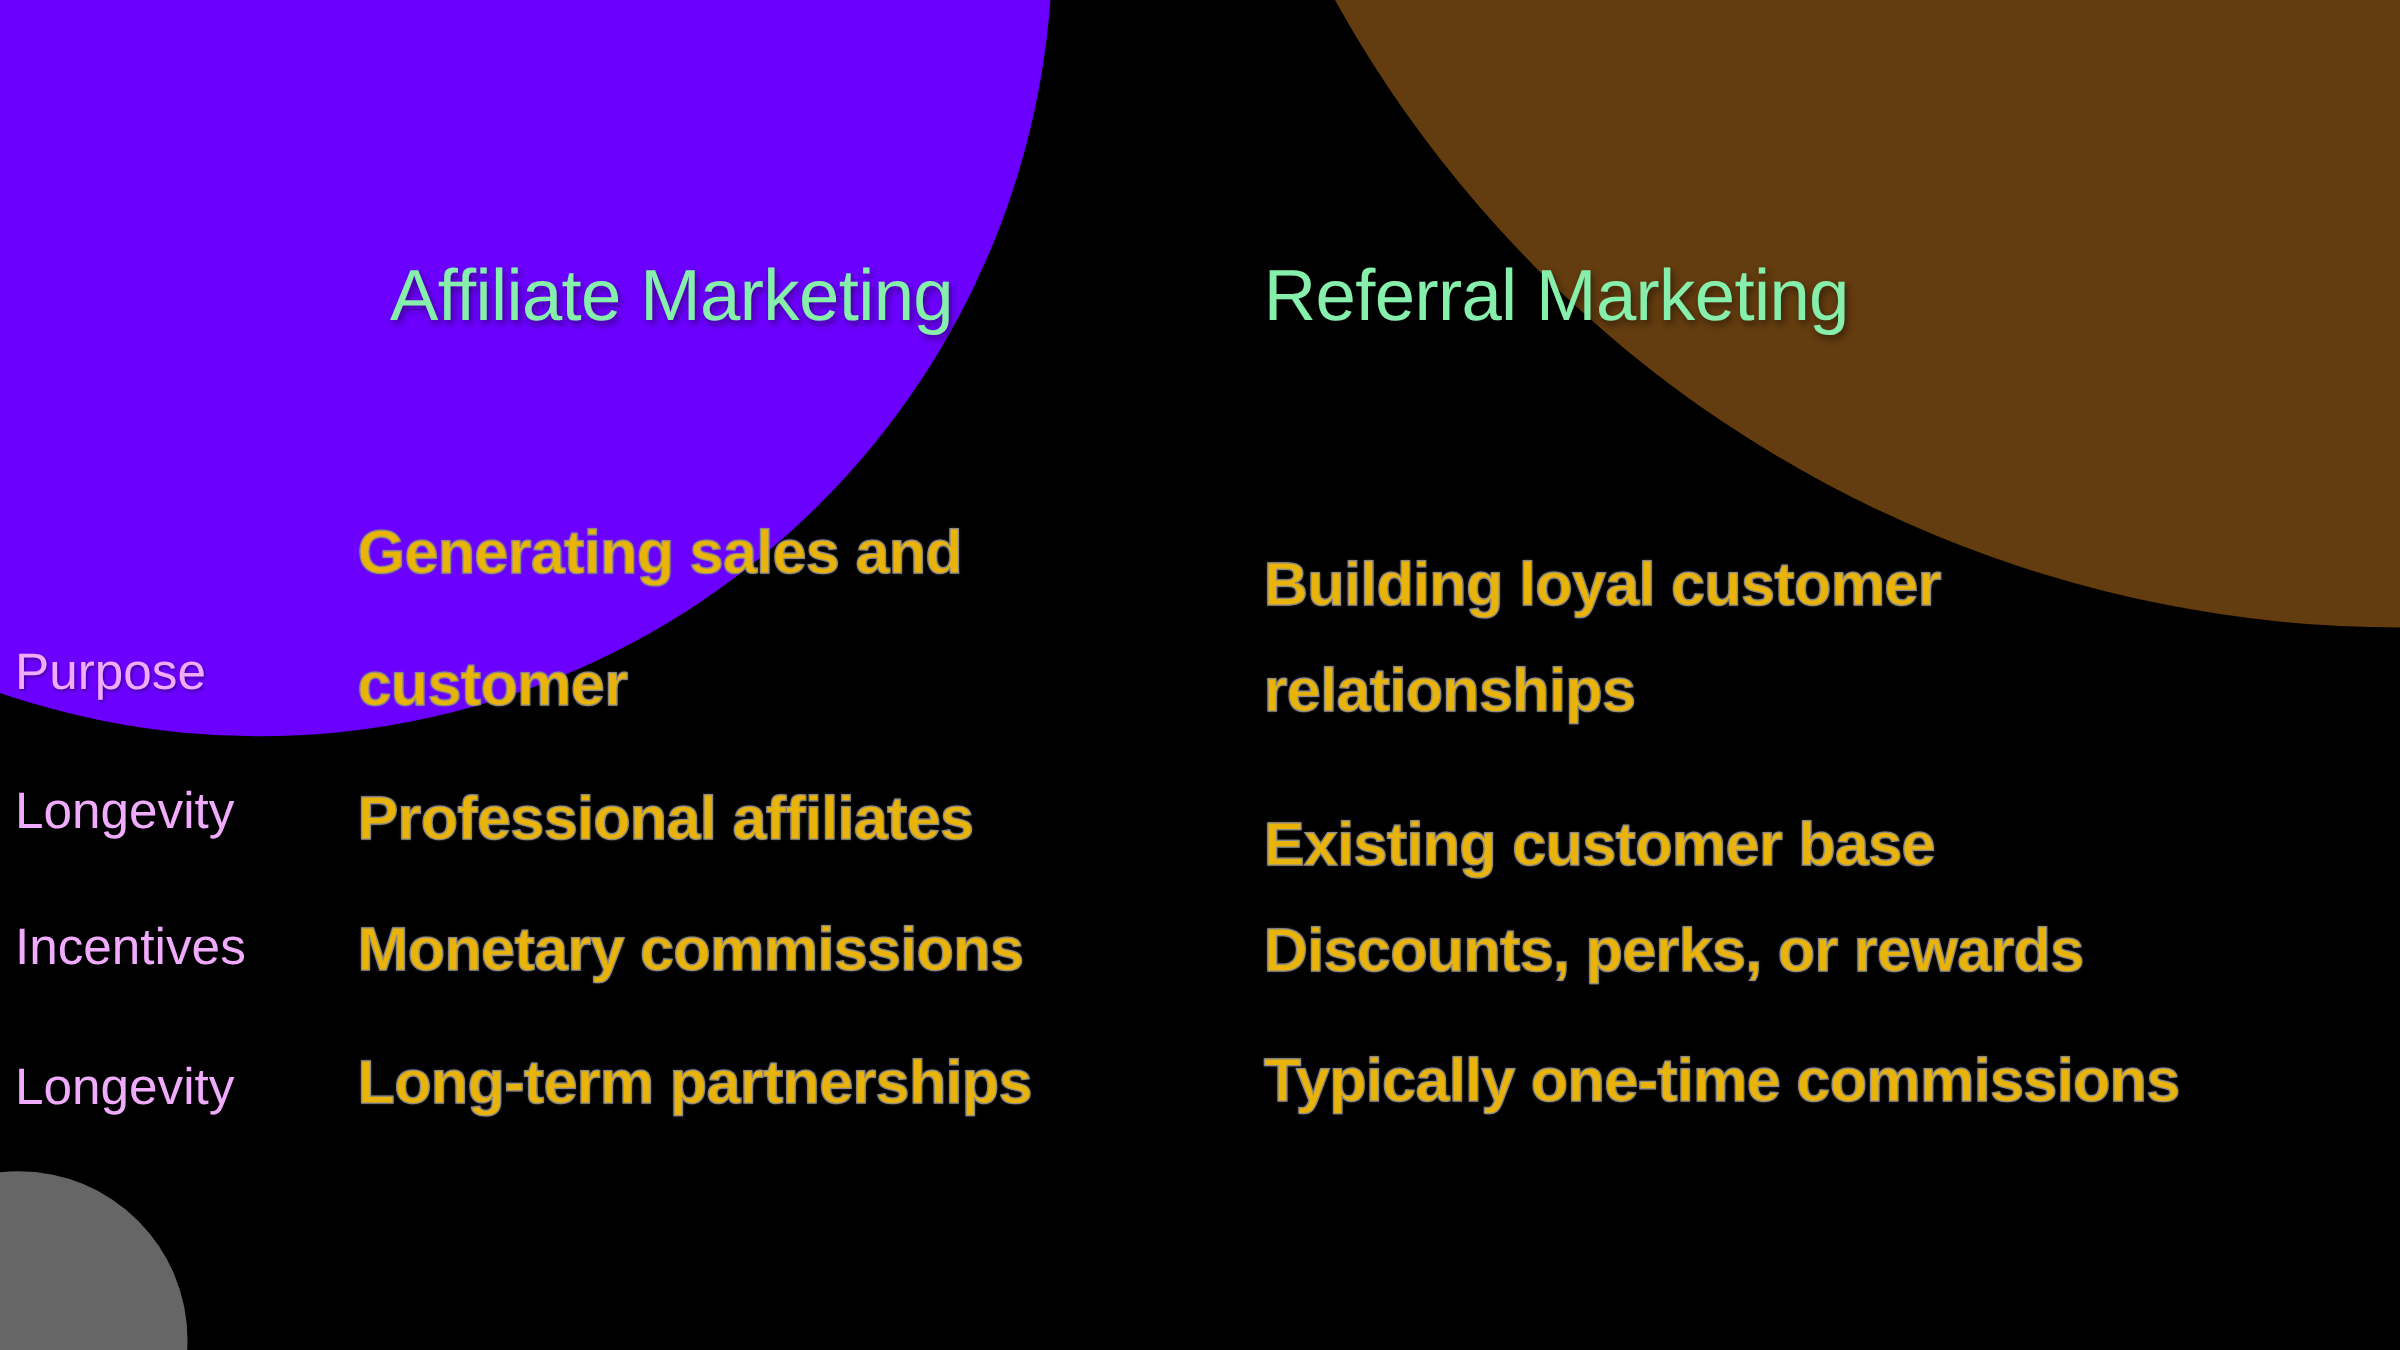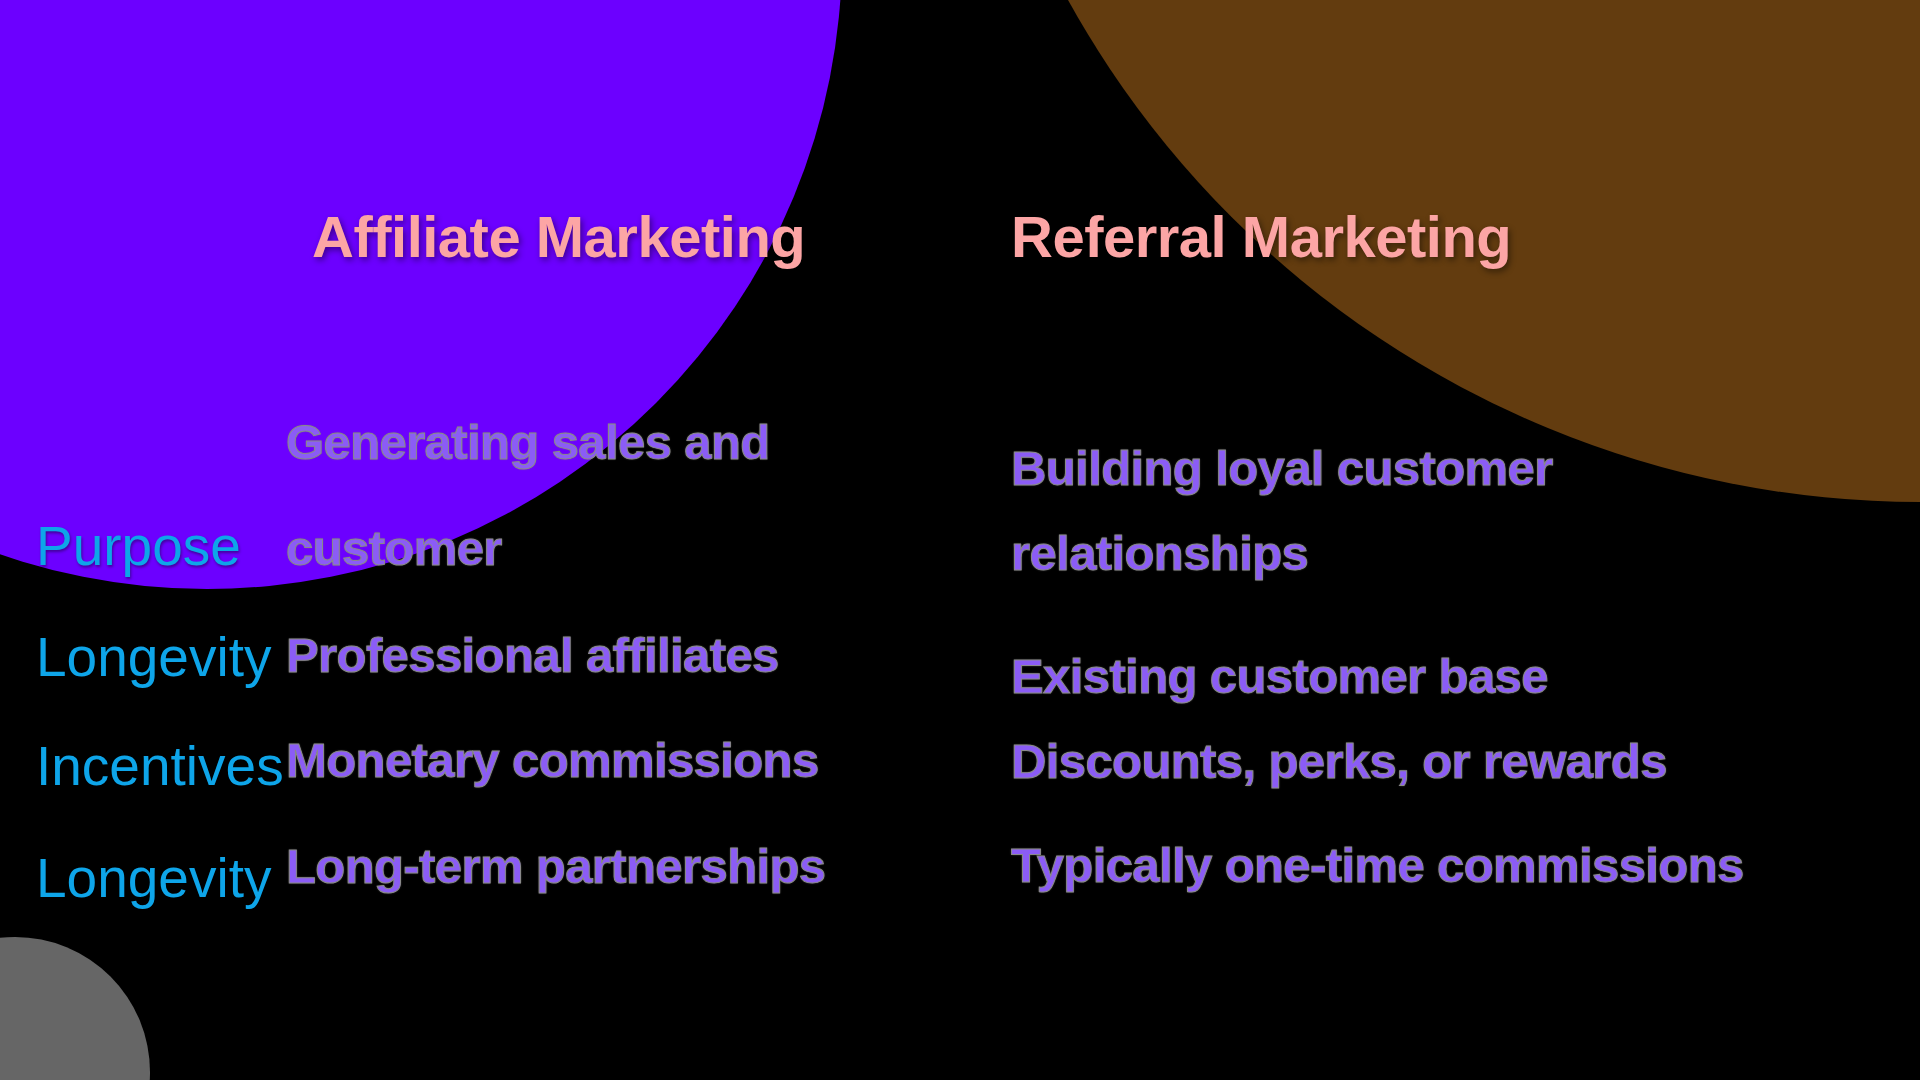--- a/index.html
+++ b/index.html
@@ -2,25 +2,25 @@
 <html><head>
 <meta charset="utf-8">
 <style>
   html, body { margin:0; padding:0; }
   body { width:1920px; height:1080px; background:#000; overflow:hidden; position:relative;
          font-family:"Liberation Sans", sans-serif; }
   .shape { position:absolute; border-radius:50%; }
   .circle-purple { left:-428px; top:-681px; width:1270px; height:1270px; }
   .circle-brown { left:946px; top:-1446px; width:1948px; height:1948px; }
   .circle-gray { left:-120px; top:937px; width:270px; height:270px; }
-  .hdr { position:absolute; top:203px; font-weight:bold; font-size:58px; color:#fca5a5;
+  .hdr { position:absolute; top:203px; font-weight:normal; font-size:58px; color:#86efac;
          text-shadow:2px 3px 6px rgba(0,0,0,0.45); white-space:nowrap; letter-spacing:-0.5px; }
-  .label { position:absolute; left:36px; font-size:55px; color:#0ea5e9; white-space:nowrap;
+  .label { position:absolute; left:12px; font-size:41px; color:#f0abfc; white-space:nowrap;
            text-shadow:1px 2px 3px rgba(0,0,0,0.4); }
-  .cell { position:absolute; font-weight:bold; font-size:49px; color:#8b5cf6; white-space:nowrap;
+  .cell { position:absolute; font-weight:bold; font-size:49px; color:#eab308; white-space:nowrap;
           letter-spacing:-0.6px; -webkit-text-stroke:1px #8a8a8a;
           text-shadow:0 0 2px #777; line-height:1; }
 </style>
 </head>
 <body>
 
 <div class="shape circle-purple" style="background:#6C00FF;"></div>
 <div class="shape circle-brown" style="background:#633C0F;"></div>
 <div class="shape circle-gray" style="background:#666666;"></div>
 

